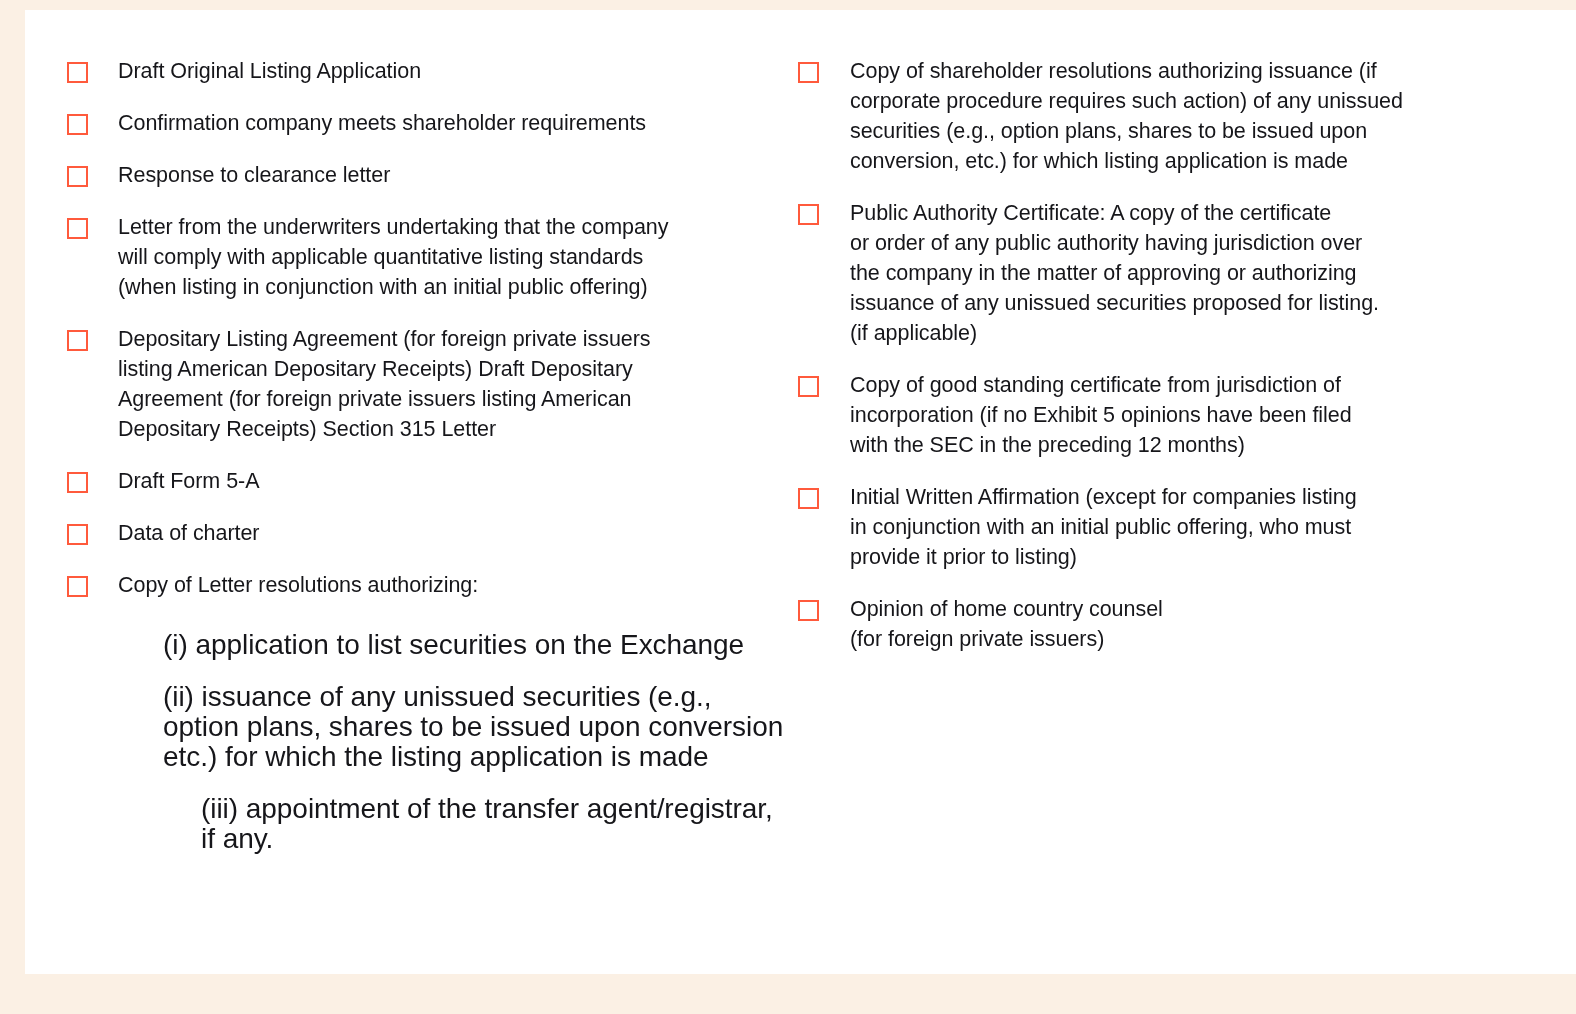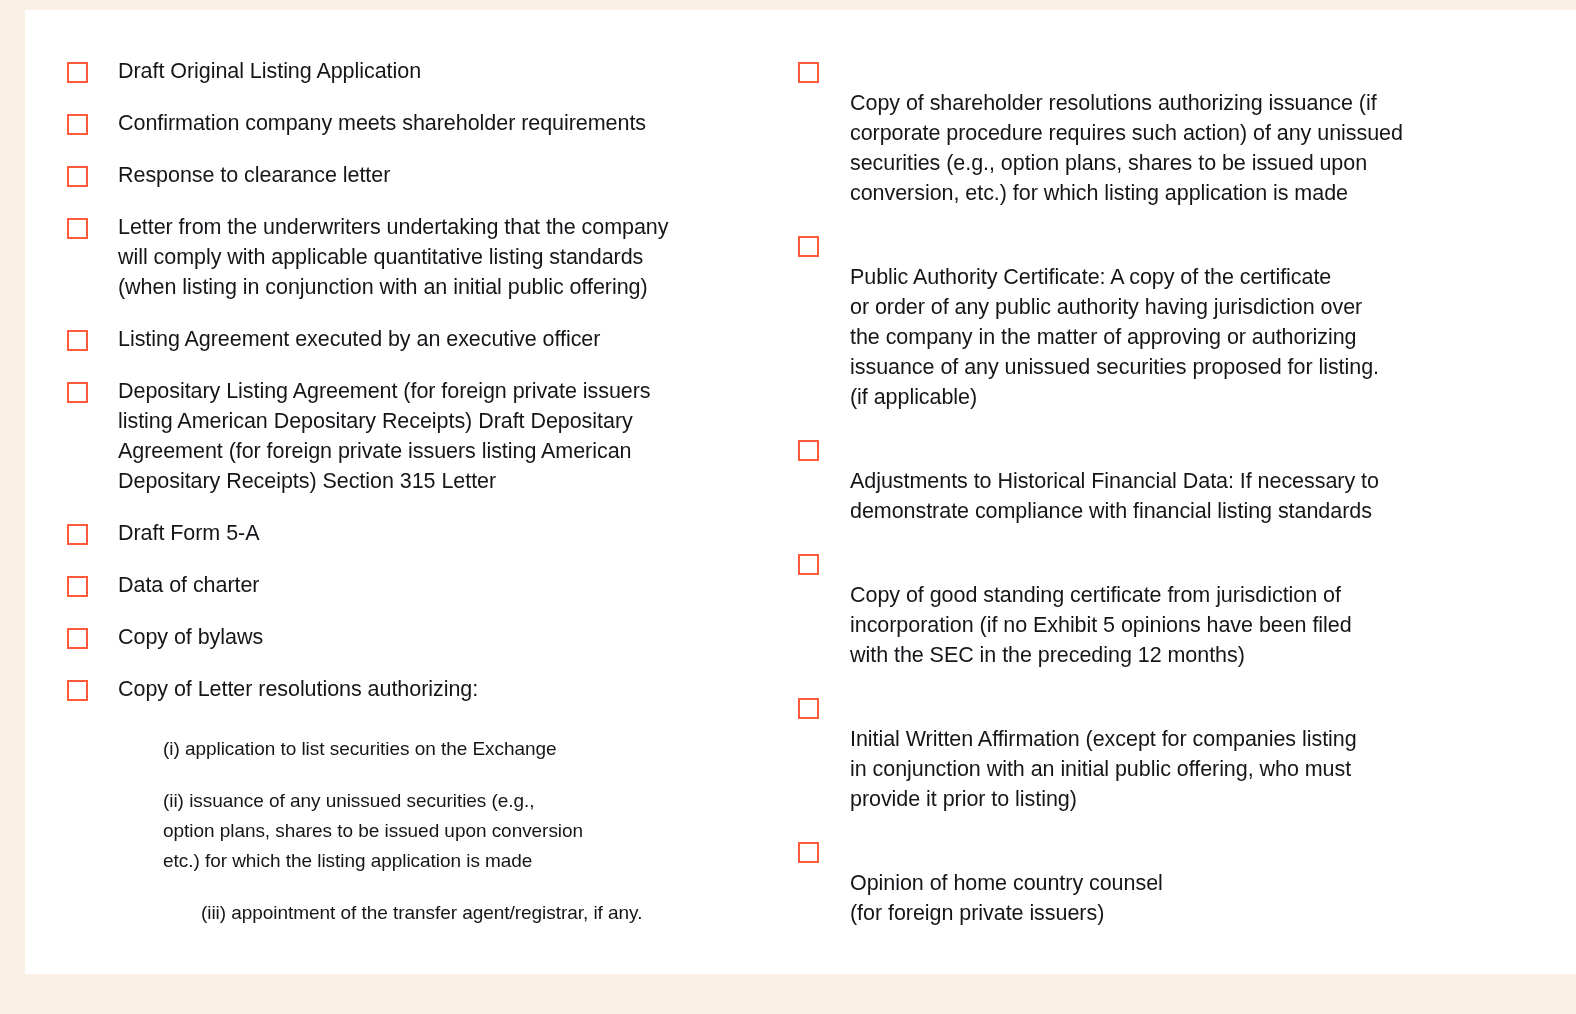--- a/index.html
+++ b/index.html
@@ -65,29 +65,28 @@
     flex: 1 1 auto;
     margin-left: 30px;
     font-size: 21.5px;
     line-height: 30px;
     color: #16161a;
     letter-spacing: -0.05px;
     white-space: pre-line;
   }
   .column-right .item-label {
     margin-left: 31px;
-    margin-top: 32px;
   }
   .subitems {
     margin-top: 30px;
     margin-bottom: 0;
     padding-left: 96px;
   }
   .subitem {
-    font-size: 19px;
+    font-size: 28px;
     line-height: 30px;
     color: #16161a;
     letter-spacing: -0.05px;
     white-space: pre-line;
     margin-bottom: 22px;
   }
   .subitem:last-child {
     margin-bottom: 0;
     margin-left: 38px;
   }
@@ -115,47 +114,39 @@
         <span class="item-label">Response to clearance letter</span>
       </div>
 
       <div class="checklist-item">
         <span class="checkbox"></span>
         <span class="item-label">Letter from the underwriters undertaking that the company
 will comply with applicable quantitative listing standards
 (when listing in conjunction with an initial public offering)</span>
       </div>
 
-      <div class="checklist-item">
-        <span class="checkbox"></span>
-        <span class="item-label">Listing Agreement executed by an executive officer</span>
-      </div>
 
       <div class="checklist-item">
         <span class="checkbox"></span>
         <span class="item-label">Depositary Listing Agreement (for foreign private issuers
 listing American Depositary Receipts)  Draft Depositary
 Agreement (for foreign private issuers listing American
 Depositary Receipts)  Section 315 Letter</span>
       </div>
 
       <div class="checklist-item">
         <span class="checkbox"></span>
         <span class="item-label">Draft Form 5-A</span>
       </div>
 
       <div class="checklist-item">
         <span class="checkbox"></span>
         <span class="item-label">Data of charter</span>
       </div>
 
-      <div class="checklist-item">
-        <span class="checkbox"></span>
-        <span class="item-label">Copy of bylaws</span>
-      </div>
 
       <div class="checklist-item">
         <span class="checkbox"></span>
         <span class="item-label">Copy of Letter resolutions authorizing:</span>
       </div>
 
       <div class="subitems">
         <div class="subitem">(i) application to list securities on the Exchange</div>
         <div class="subitem">(ii) issuance of any unissued securities (e.g.,
 option plans, shares to be issued upon conversion
@@ -178,25 +169,20 @@
 
       <div class="checklist-item">
         <span class="checkbox"></span>
         <span class="item-label">Public Authority Certificate: A copy of the certificate
 or order of any public authority having jurisdiction over
 the company in the matter of approving or authorizing
 issuance of any unissued securities proposed for listing.
 (if applicable)</span>
       </div>
 
-      <div class="checklist-item">
-        <span class="checkbox"></span>
-        <span class="item-label">Adjustments to Historical Financial Data: If necessary to
-demonstrate compliance with financial listing standards</span>
-      </div>
 
       <div class="checklist-item">
         <span class="checkbox"></span>
         <span class="item-label">Copy of good standing certificate from jurisdiction of
 incorporation (if no Exhibit 5 opinions have been filed
 with the SEC in the preceding 12 months)</span>
       </div>
 
       <div class="checklist-item">
         <span class="checkbox"></span>

